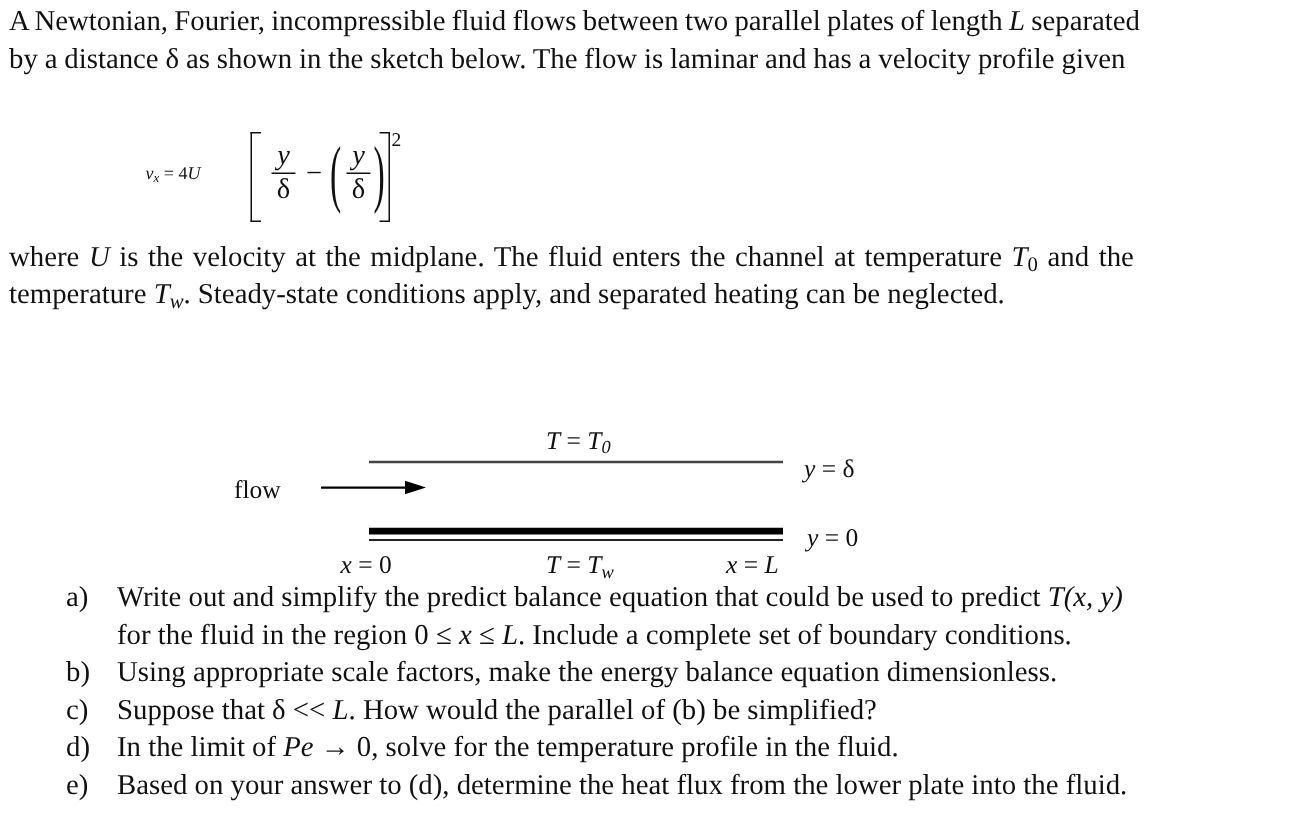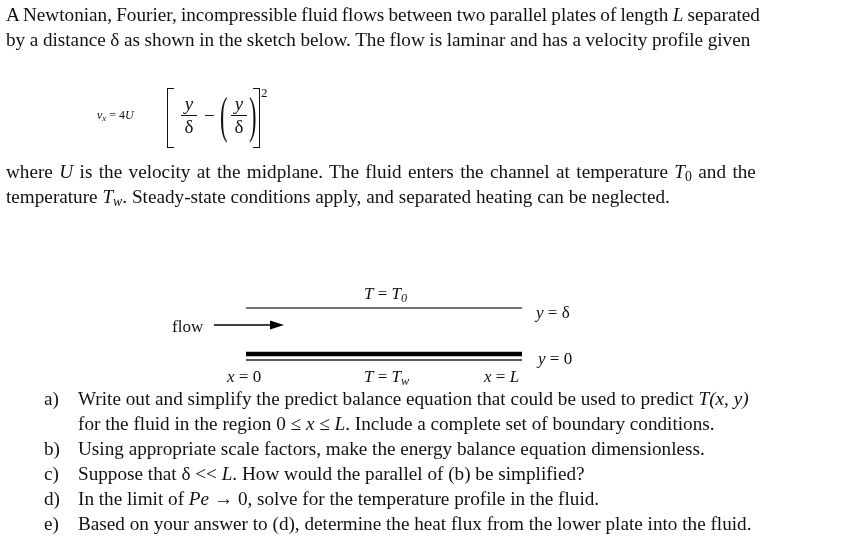--- a/index.html
+++ b/index.html
@@ -64,21 +64,21 @@
 
 <div class="diagram">
   <svg width="860" height="125" style="position:absolute; left:0; top:0;">
     <line x1="246" y1="31" x2="522" y2="31" stroke="#444" stroke-width="1.6"></line>
     <line x1="246" y1="77" x2="522" y2="77" stroke="#000" stroke-width="4.5"></line>
     <line x1="246" y1="83" x2="522" y2="83" stroke="#222" stroke-width="1.3"></line>
     <line x1="214" y1="48" x2="272" y2="48" stroke="#000" stroke-width="1.5"></line>
     <polygon points="270,43.5 284,48 270,52.5" fill="#000"></polygon>
   </svg>
   <span class="lbl" style="left:364px; top:7px;"><i>T</i><span> = </span><i>T</i><sub><i>0</i></sub></span>
-  <span class="lbl" style="left:172px; top:40px;">flow</span>
+  <span class="lbl" style="left:156px; top:40px;">flow</span>
   <span class="lbl" style="left:536px; top:26px;"><i>y</i><span> = δ</span></span>
   <span class="lbl" style="left:538px; top:72px;"><i>y</i><span> = 0</span></span>
   <span class="lbl" style="left:227px; top:90px;"><i>x</i><span> = 0</span></span>
   <span class="lbl" style="left:364px; top:90px;"><i>T</i><span> = </span><i>T</i><sub><i>w</i></sub></span>
   <span class="lbl" style="left:484px; top:90px;"><i>x</i><span> = </span><i>L</i></span>
 </div>
 
 <div class="items">
   <div class="item">
     <span class="letter">a)</span>

